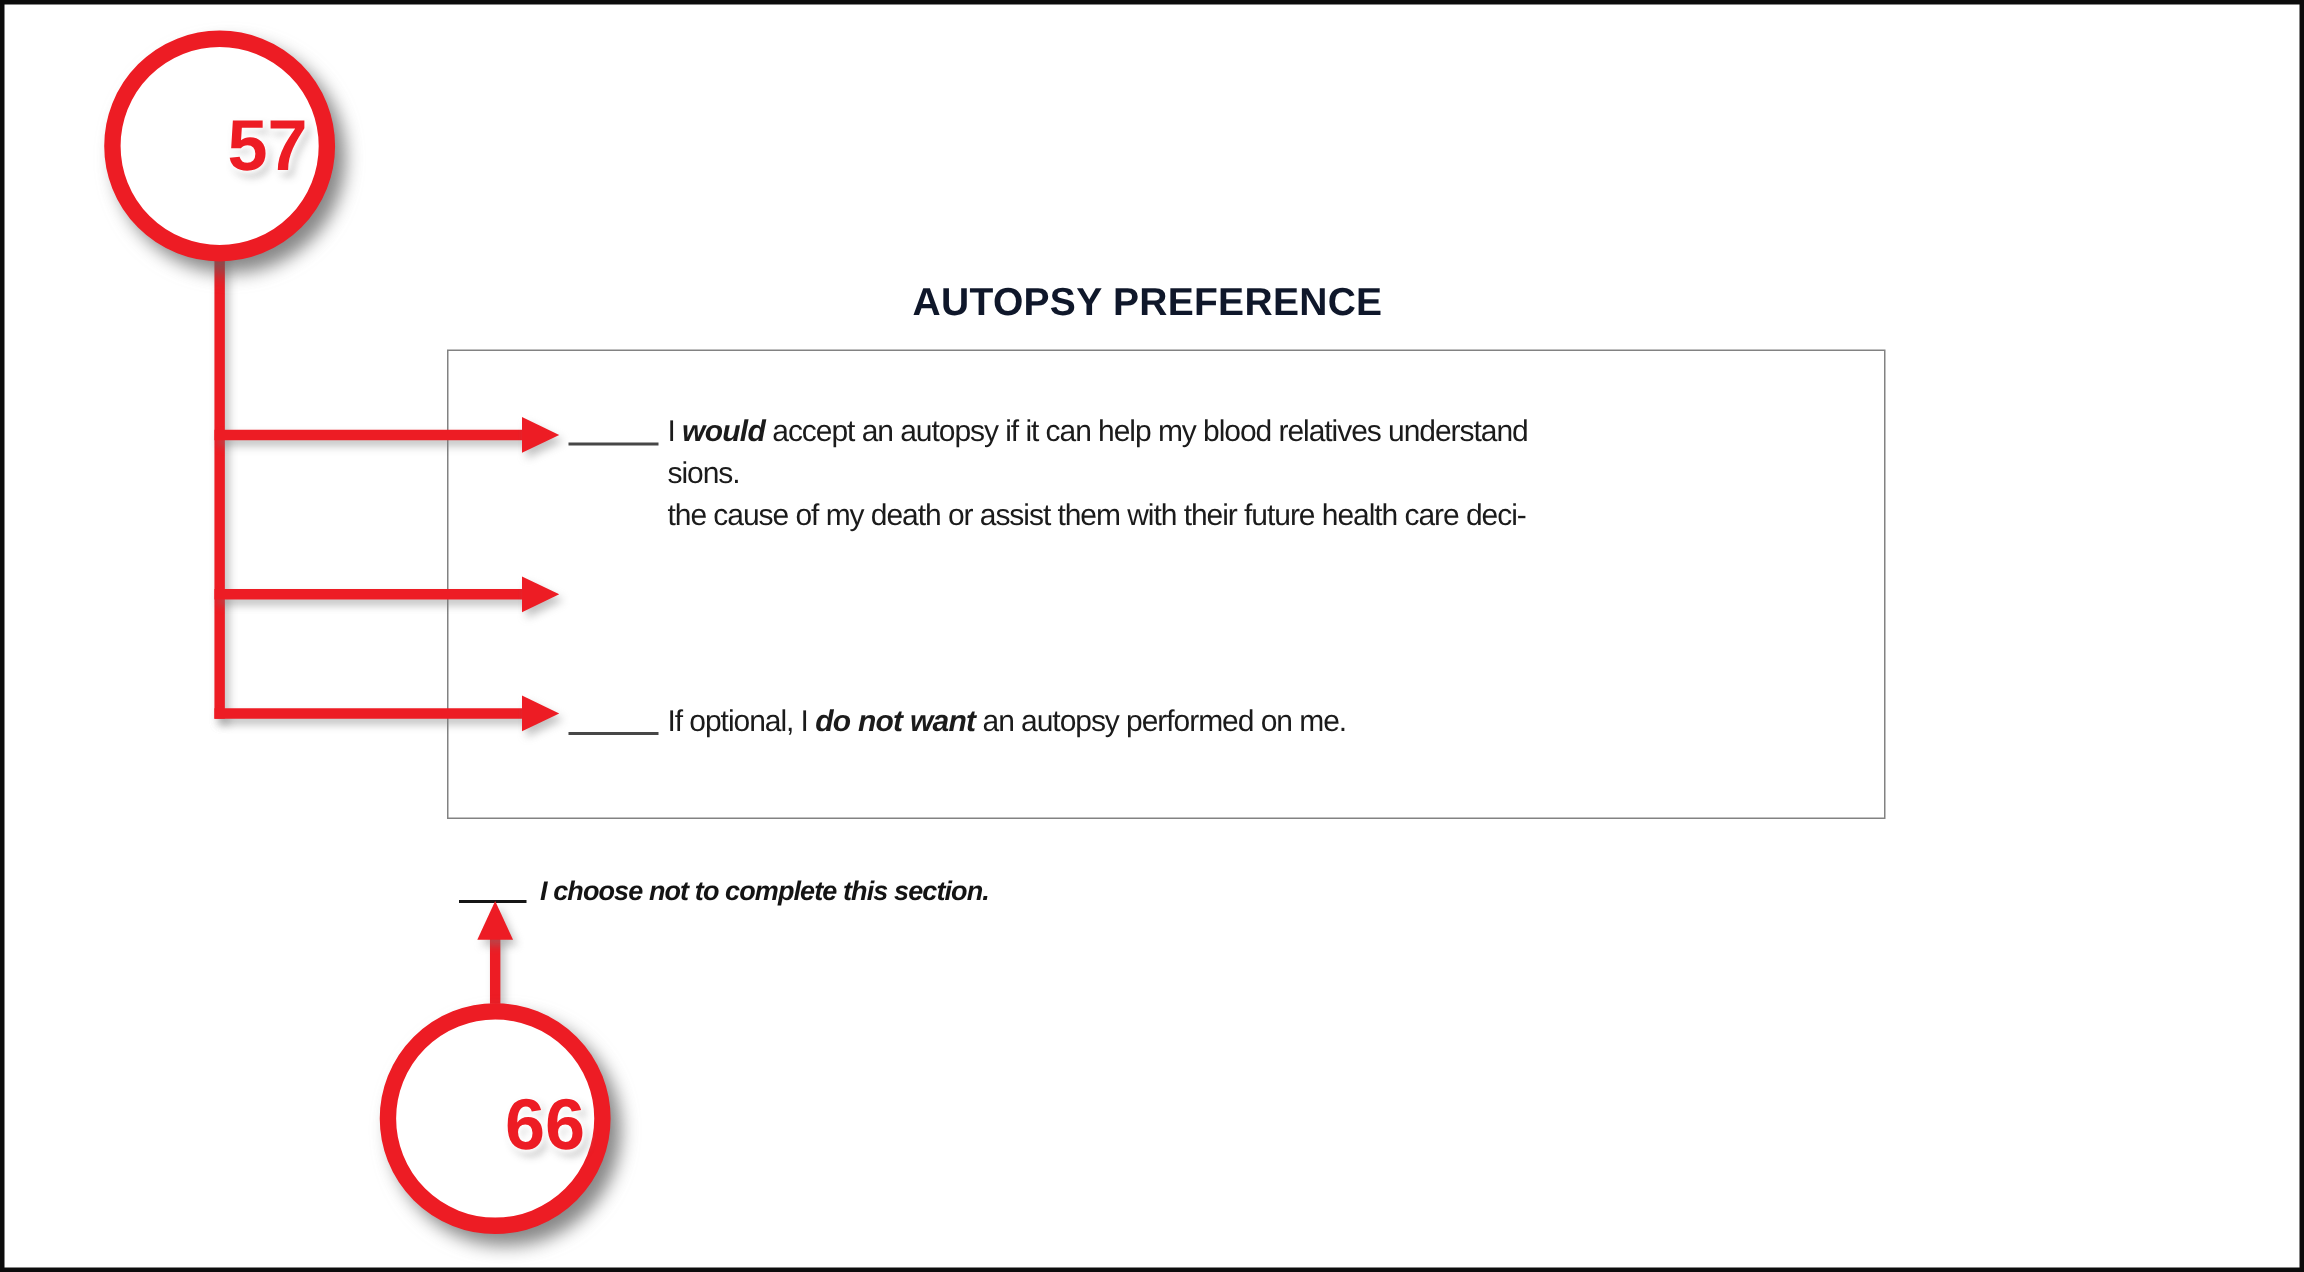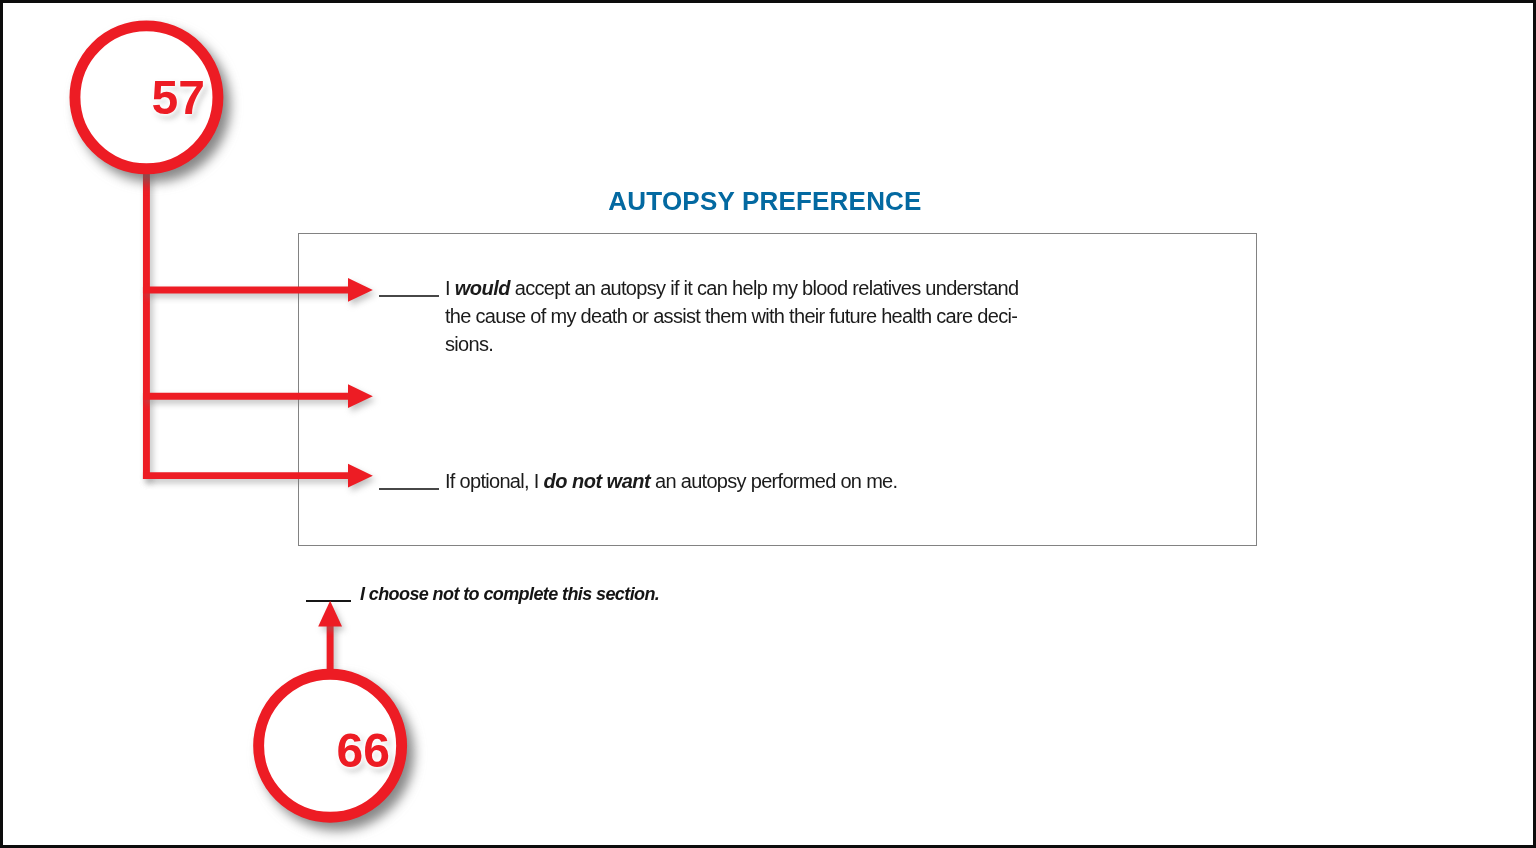--- a/index.html
+++ b/index.html
@@ -19,21 +19,21 @@
 
   
   .doc-title {
     position: absolute;
     left: 283px;
     top: 183px;
     width: 958px;
     text-align: center;
     font-size: 26px;
     font-weight: bold;
-    color: #0369a1;
+    color: #0f172a;
     letter-spacing: 0.2px;
     white-space: nowrap;
   }
   .autopsy-box {
     position: absolute;
     left: 295px;
     top: 230px;
     width: 959px;
     height: 313px;
     border: 1px solid #828282;
@@ -113,22 +113,22 @@
 <div class="page">
 
   <div class="doc-title">AUTOPSY PREFERENCE</div>
 
   <div class="autopsy-box"></div>
 
   <div class="option" style="top:271px">
     <span class="blank"></span>
     <div class="option-text">
       <div class="line"><span>I </span><span class="bi">would</span><span> accept an autopsy if it can help my blood relatives understand</span></div>
+      <div class="line">sions.</div>
       <div class="line">the cause of my death or assist them with their future health care deci-</div>
-      <div class="line">sions.</div>
     </div>
   </div>
 
 
   <div class="option" style="top:464px">
     <span class="blank"></span>
     <div class="option-text">
       <div class="line"><span>If optional, I </span><span class="bi">do not want</span><span> an autopsy performed on me.</span></div>
     </div>
   </div>

